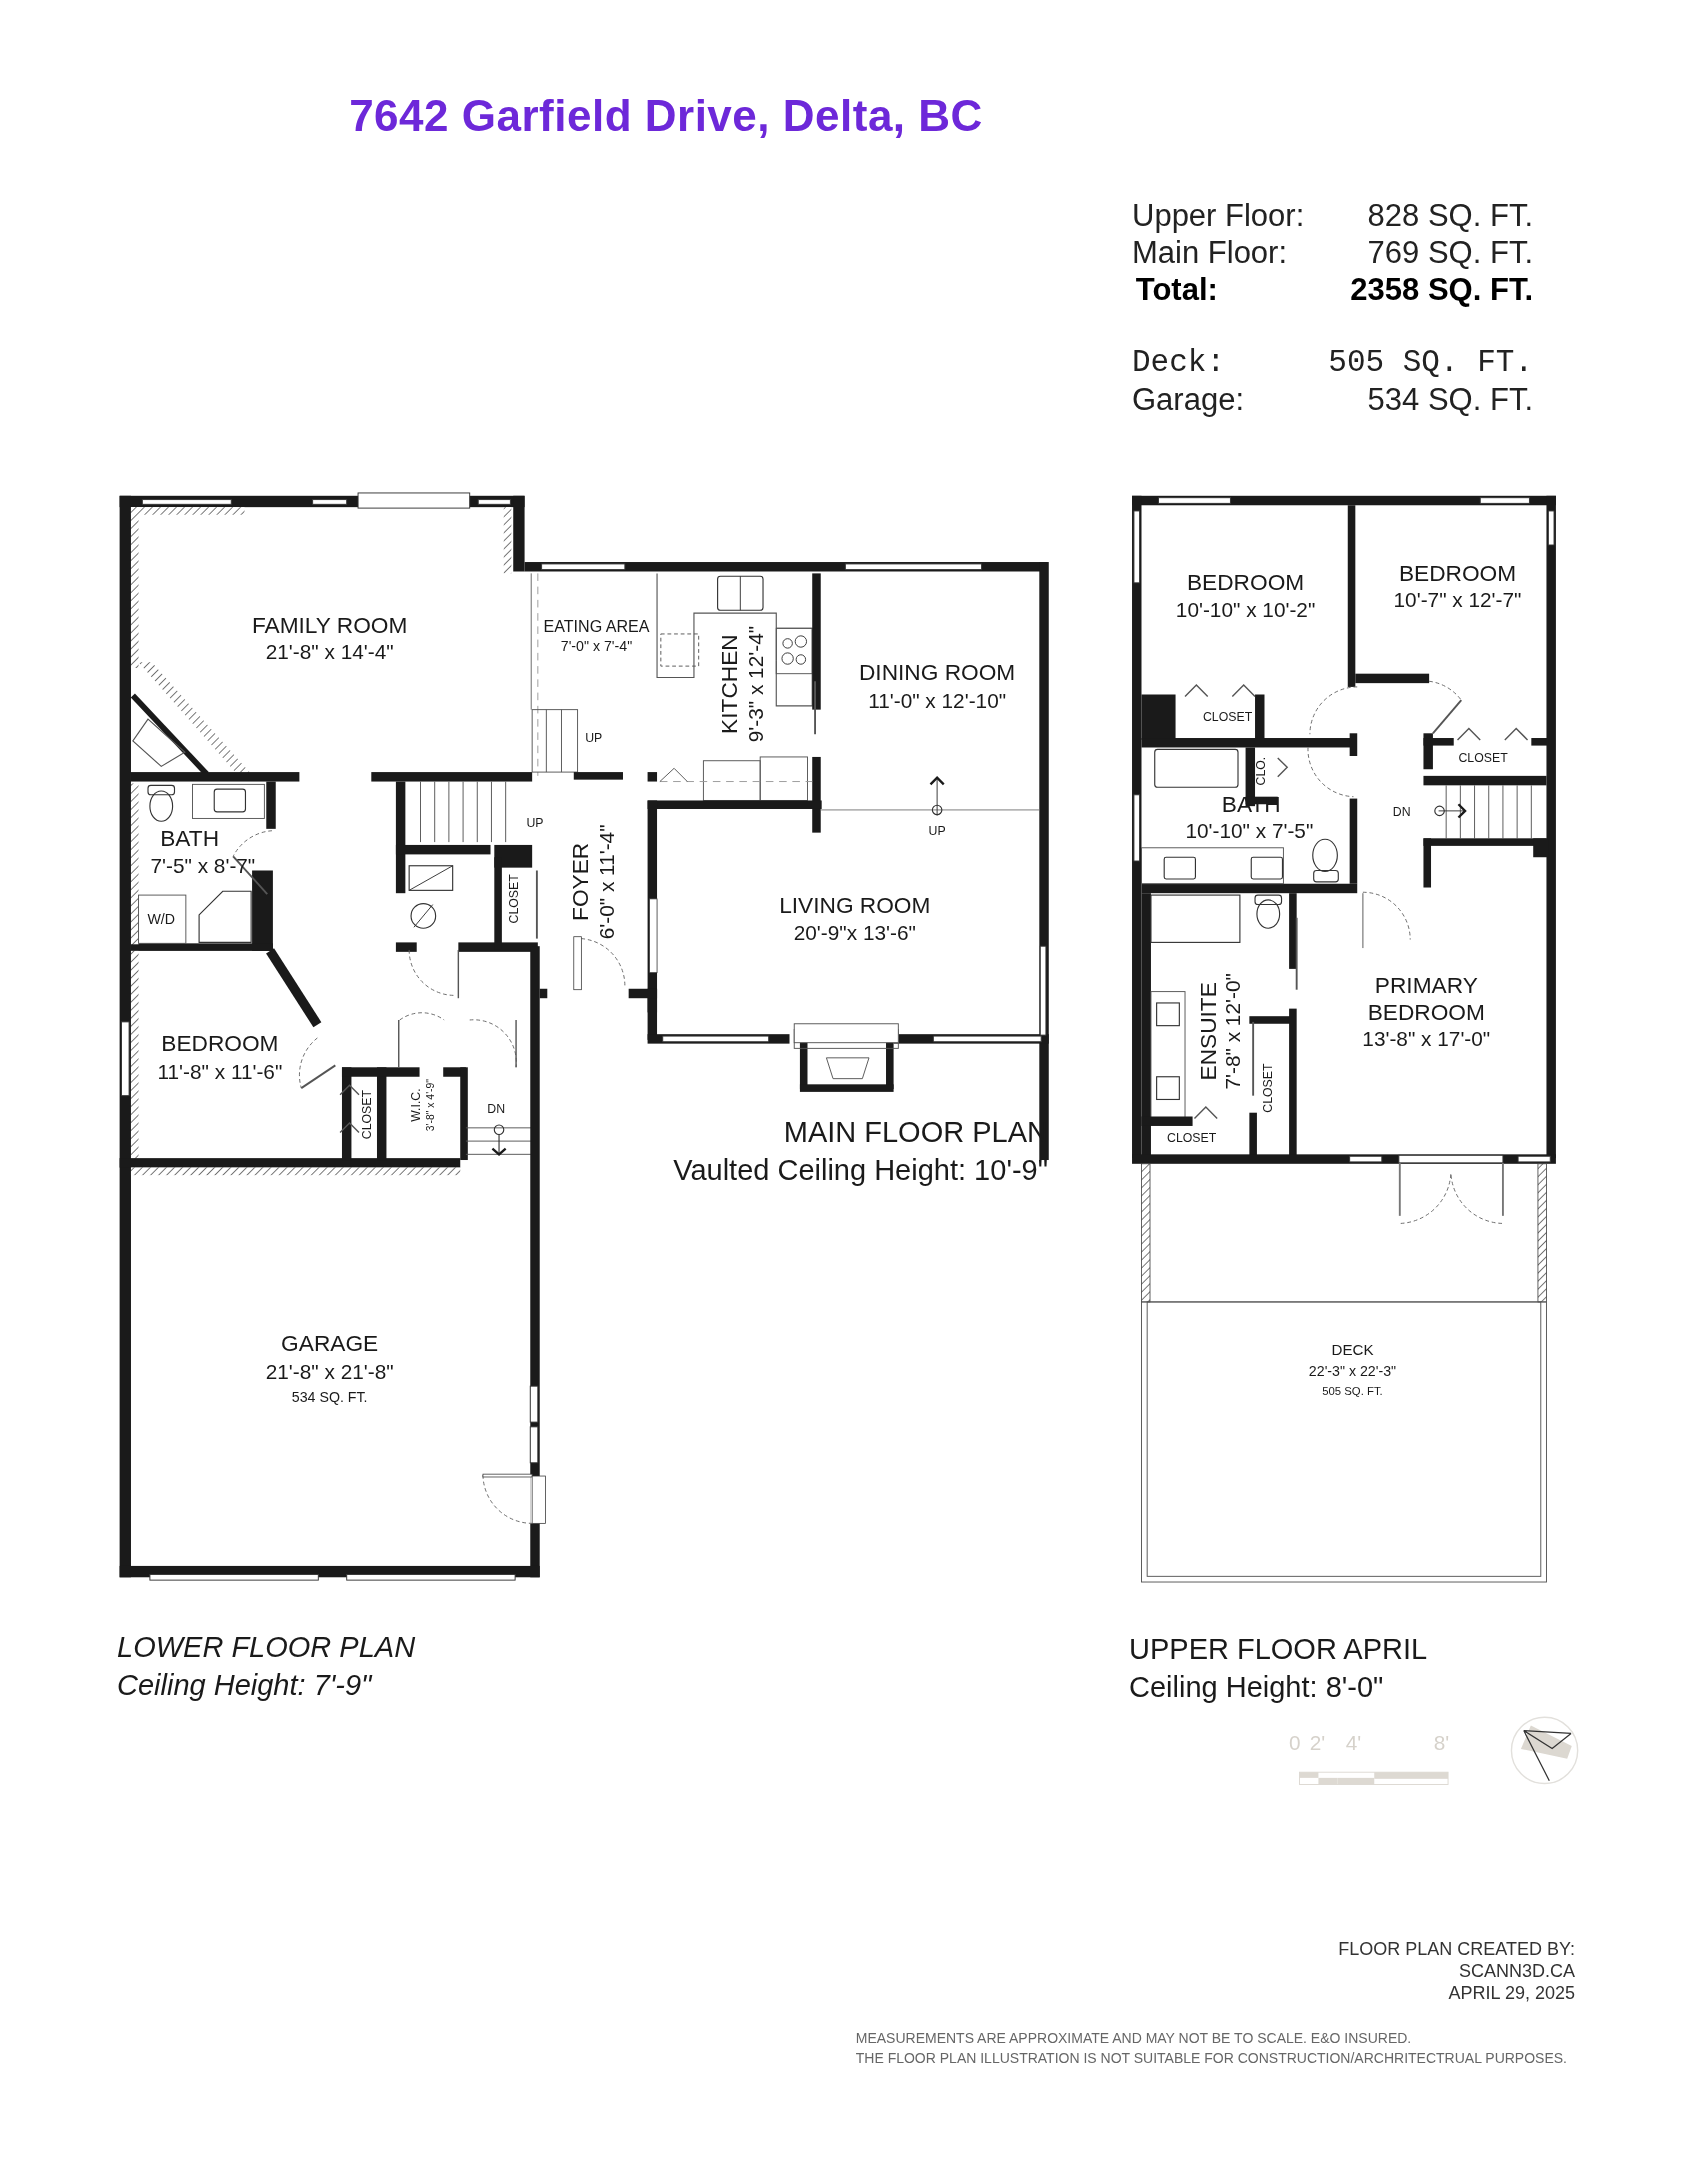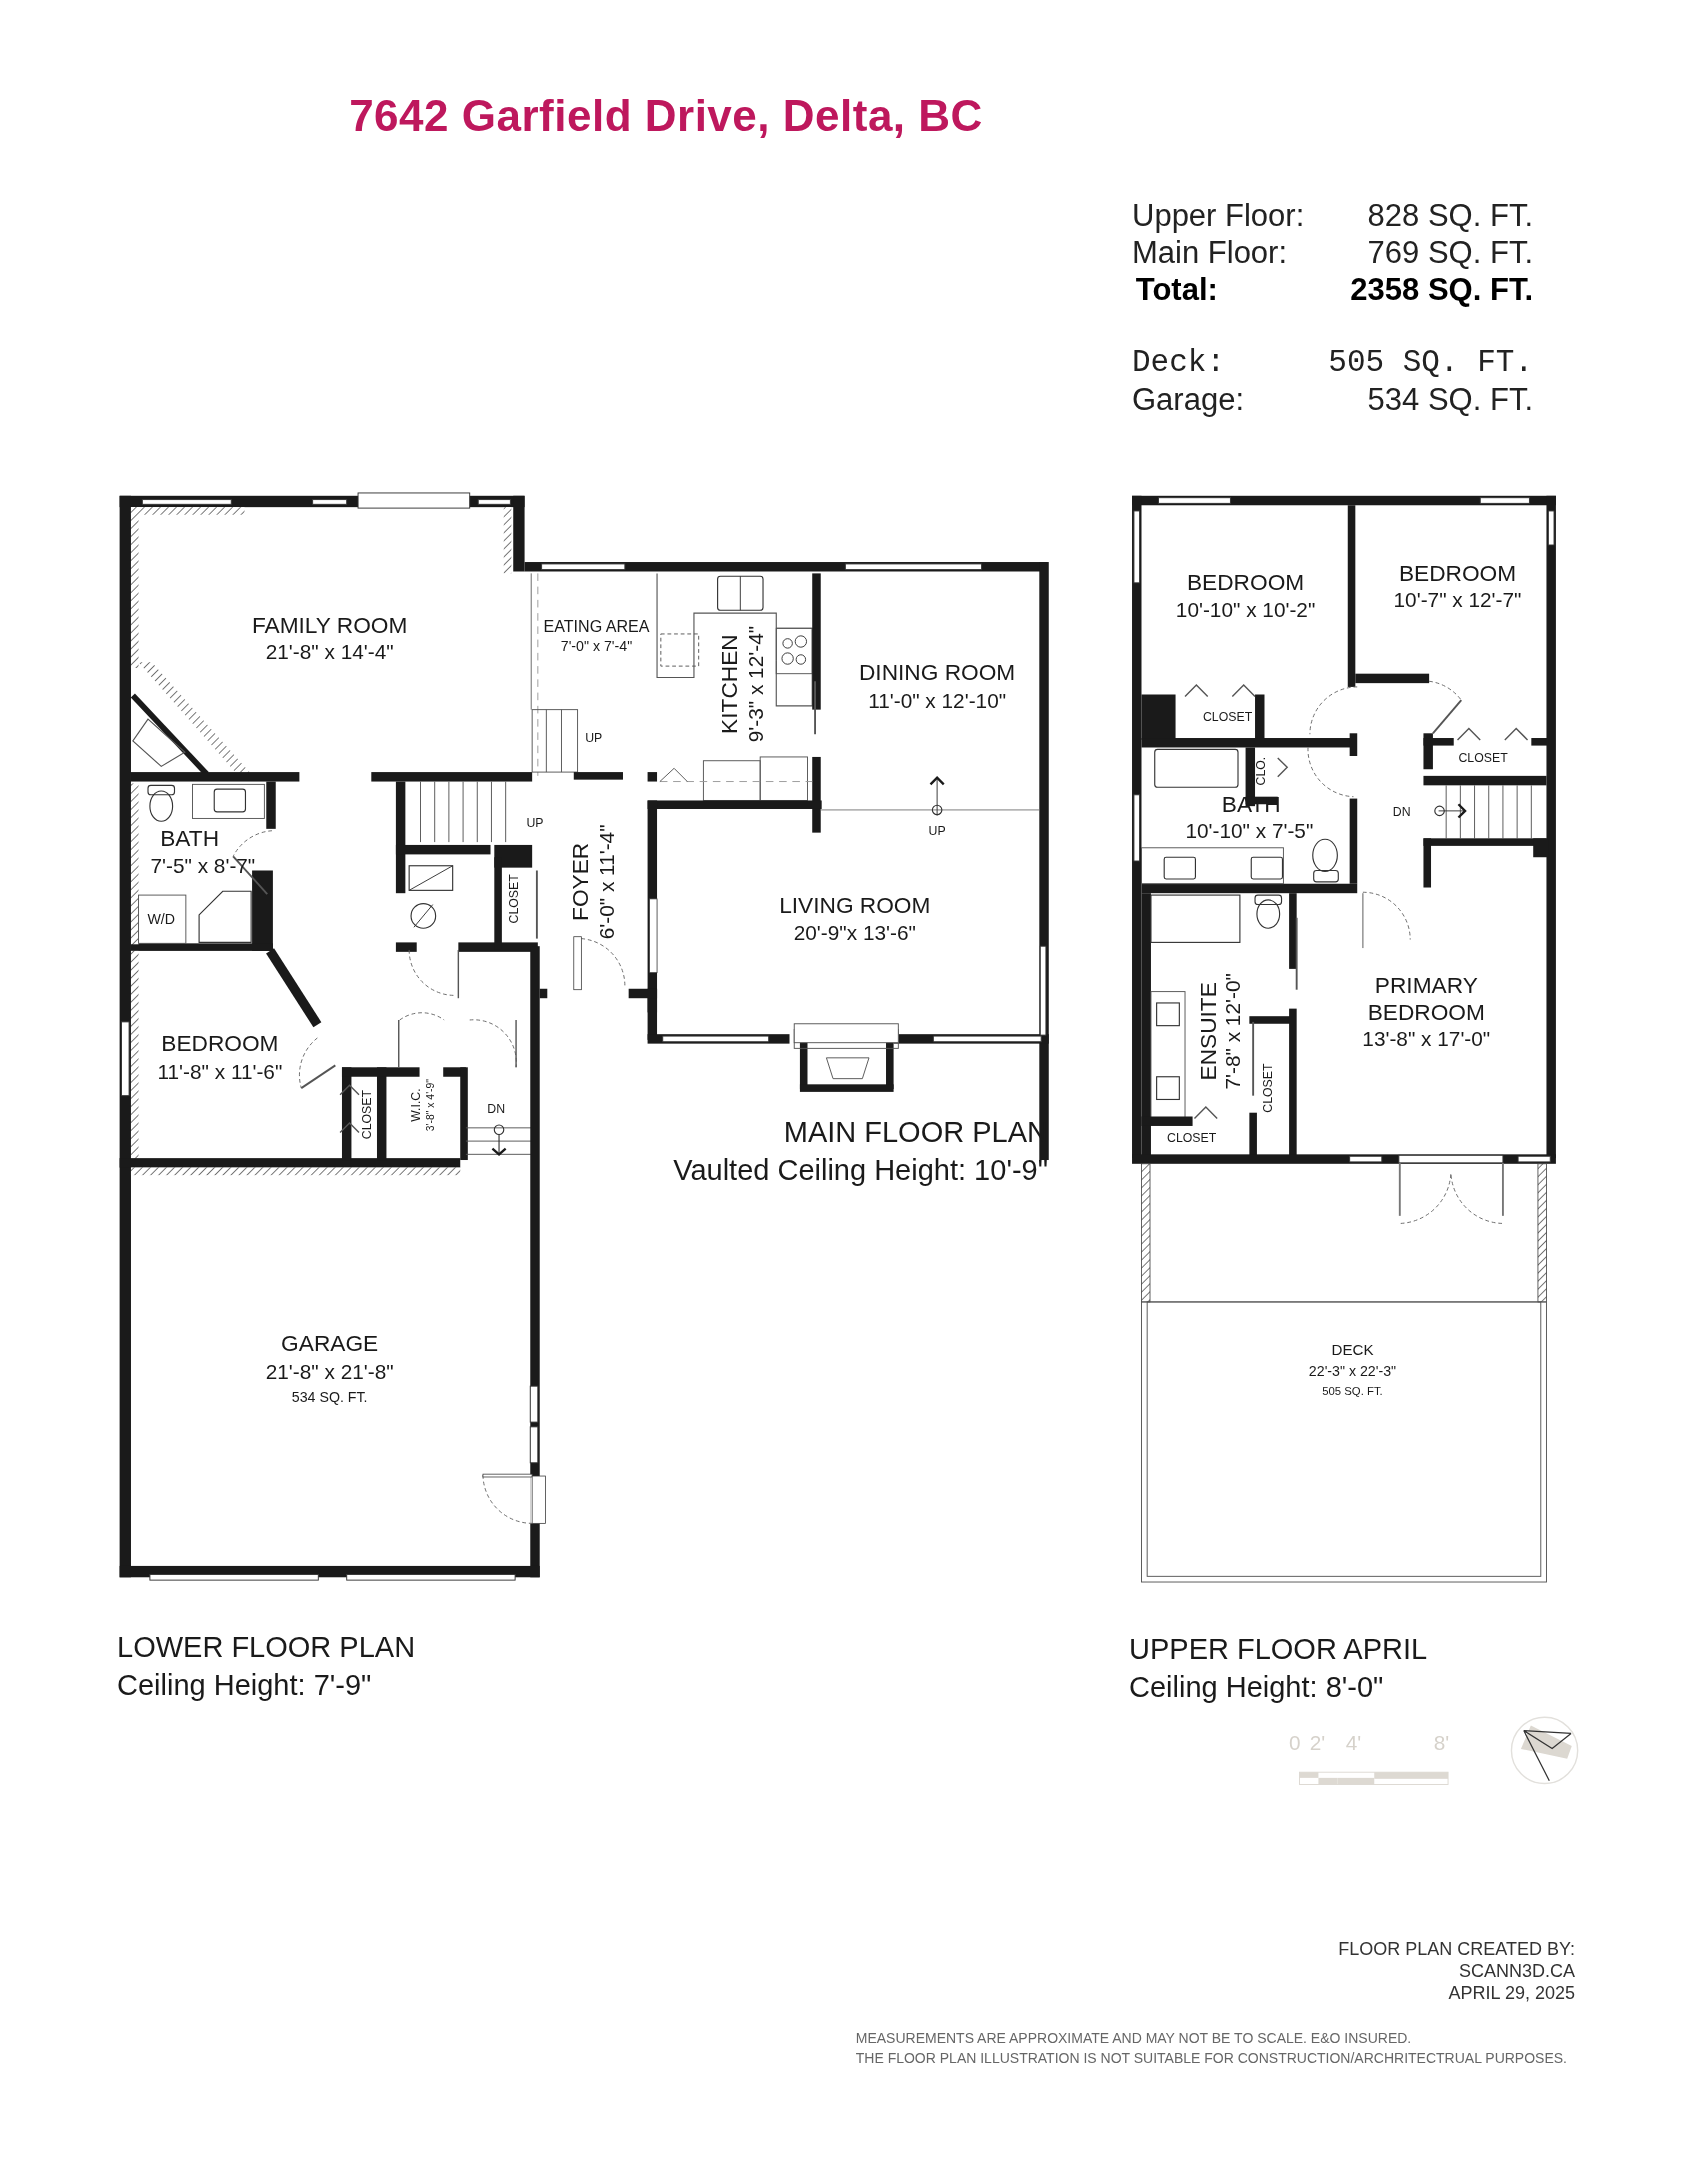--- a/index.html
+++ b/index.html
@@ -1,18 +1,18 @@
 <!DOCTYPE html>
 <html style="font-size:15px"><head>
 <meta charset="utf-8">
 <style>
   html, body { margin: 0; padding: 0; background: #ffffff; }
   body { width: 1685px; height: 2180px; position: relative; overflow: hidden; font-family: "Liberation Sans", "DejaVu Sans", sans-serif; color: #1a1a1a; }
   .abs { position: absolute; }
-  .title { left: 0; width: 1332px; top: 91px; text-align: center; font-size: 44px; font-weight: bold; letter-spacing: 0.5px; color: #be185d; }
+  .title { left: 0; width: 1332px; top: 91px; text-align: center; font-size: 44px; font-weight: bold; letter-spacing: 0.5px; color: #6d28d9; }
   .area-table { left: 1132px; top: 197px; width: 401px; font-size: 31px; color: #222; }
   .area-row { display: flex; justify-content: space-between; height: 37px; line-height: 37px; }
   .area-row.total { font-weight: bold; color: #000000; }
   .area-row.gap { margin-top: 36px; font-family: Liberation Mono, monospace; }
   .plan-label { font-size: 29px; line-height: 38px; color: #1a1a1a; }
   .plan-label .sub { display: block; }
   .credits { right: 110px; top: 1938px; text-align: right; font-size: 18px; line-height: 22px; color: #333; margin-left: 28px; }
   .disclaimer { right: 118px; top: 2028px; text-align: left; font-size: 14px; line-height: 20px; color: #666; }
   svg text { font-family: "Liberation Sans", "DejaVu Sans", sans-serif; fill: #1a1a1a; }
   .rn { font-size: 24px; }
@@ -395,21 +395,21 @@
     <rect x="1452" y="1873" width="78" height="7" fill="#ddd9d2"></rect>
   </g>
 
   <g>
     <circle cx="1632" cy="1850" r="35" fill="none" stroke="#e2e0dc" stroke-width="1.5"></circle>
     <polygon points="1610,1838 1650,1868 1660,1858 1630,1820" fill="#dcd8d1" transform="rotate(-25 1632 1850)"></polygon>
     <path d="M 1610 1829 L 1660 1832 M 1610 1829 L 1637 1882 M 1610 1829 L 1640 1848 L 1660 1832" fill="none" stroke="#333" stroke-width="1.3"></path>
   </g>
 </svg>
 
-<div class="abs plan-label" style="left:117px; top:1628px;">
+<div class="abs plan-label" style="left:117px; top:1628px;font-style:italic;">
   <span>LOWER FLOOR PLAN</span>
   <span class="sub">Ceiling Height: 7'-9"</span>
 </div>
 <div class="abs plan-label" style="left:594px; top:1113px; text-align:right; width:454px;">
   <span>MAIN FLOOR PLAN</span>
   <span class="sub">Vaulted Ceiling Height: 10'-9"</span>
 </div>
 <div class="abs plan-label" style="left:1129px; top:1630px;">
   <span>UPPER FLOOR APRIL</span>
   <span class="sub">Ceiling Height: 8'-0"</span>

